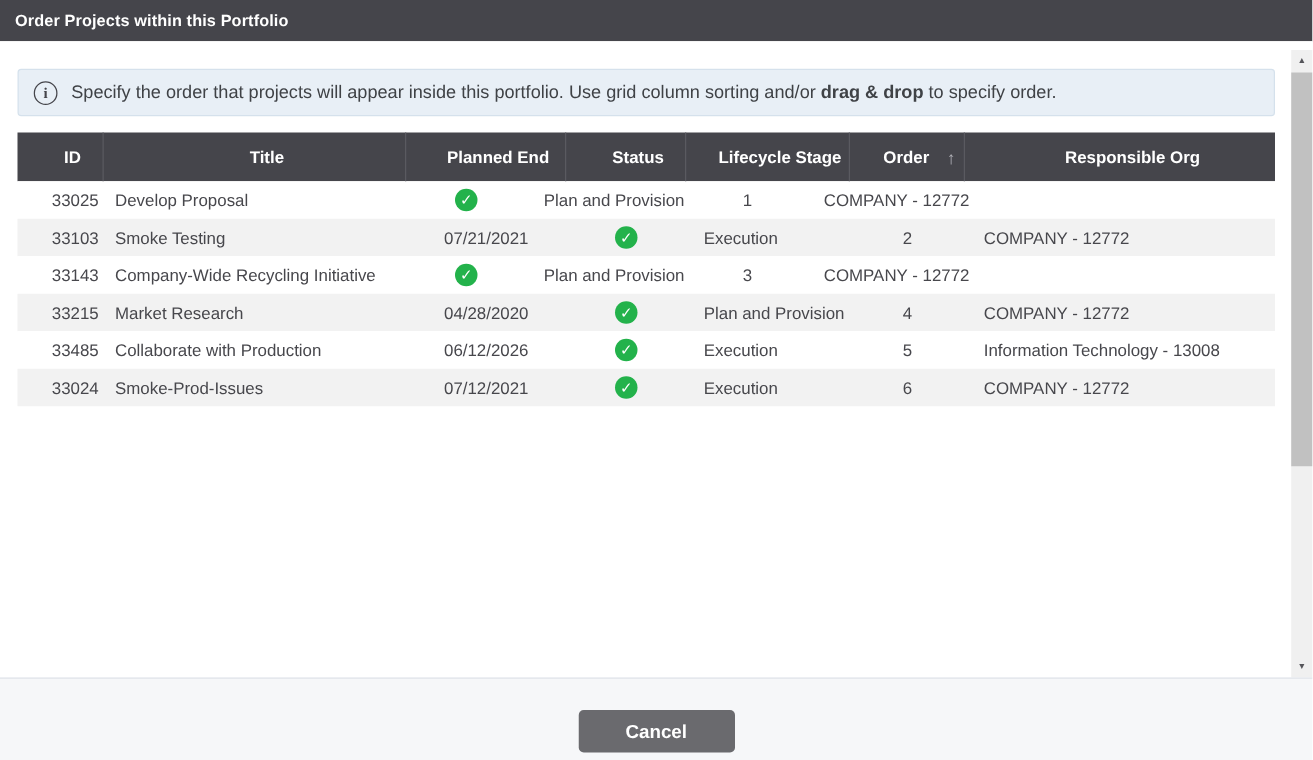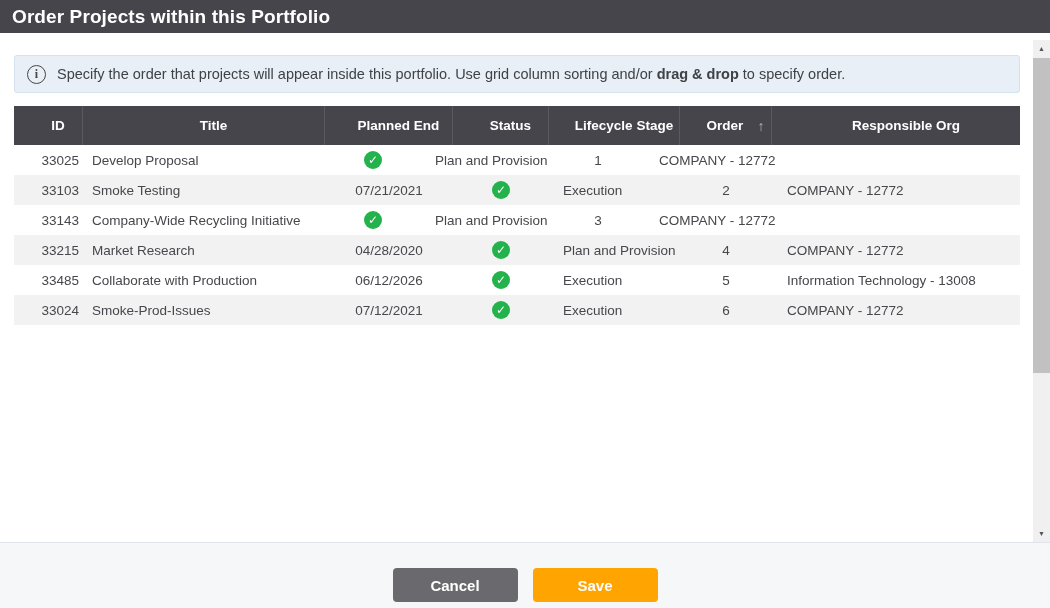--- a/index.html
+++ b/index.html
@@ -12,21 +12,21 @@
   }
 
   
   .titlebar {
     position: absolute; top: 0; left: 0; right: 0; height: 33px;
     background: var(--titlebar_bg, #45454b);
     display: flex; align-items: center;
     padding: 0 12px;
   }
   .titlebar .title {
-    color: #ffffff; font-size: 19px; font-weight: bold; letter-spacing: .1px;
+    color: #ffffff; font-size: 13px; font-weight: bold; letter-spacing: .1px;
   }
 
   
   .content {
     position: absolute; top: 33px; left: 0; right: 0; bottom: 66px;
     background: #ffffff; overflow: hidden;
   }
 
   
   .banner {
@@ -221,14 +221,13 @@
 </div>
 
 <div class="scrollbar">
   <div class="scroll-btn up">▲</div>
   <div class="scroll-thumb"></div>
   <div class="scroll-btn down">▼</div>
 </div>
 
 <div class="footer">
   <button class="btn cancel">Cancel</button>
-  <button class="btn save">Save</button>
 </div>
 
 </body></html>

